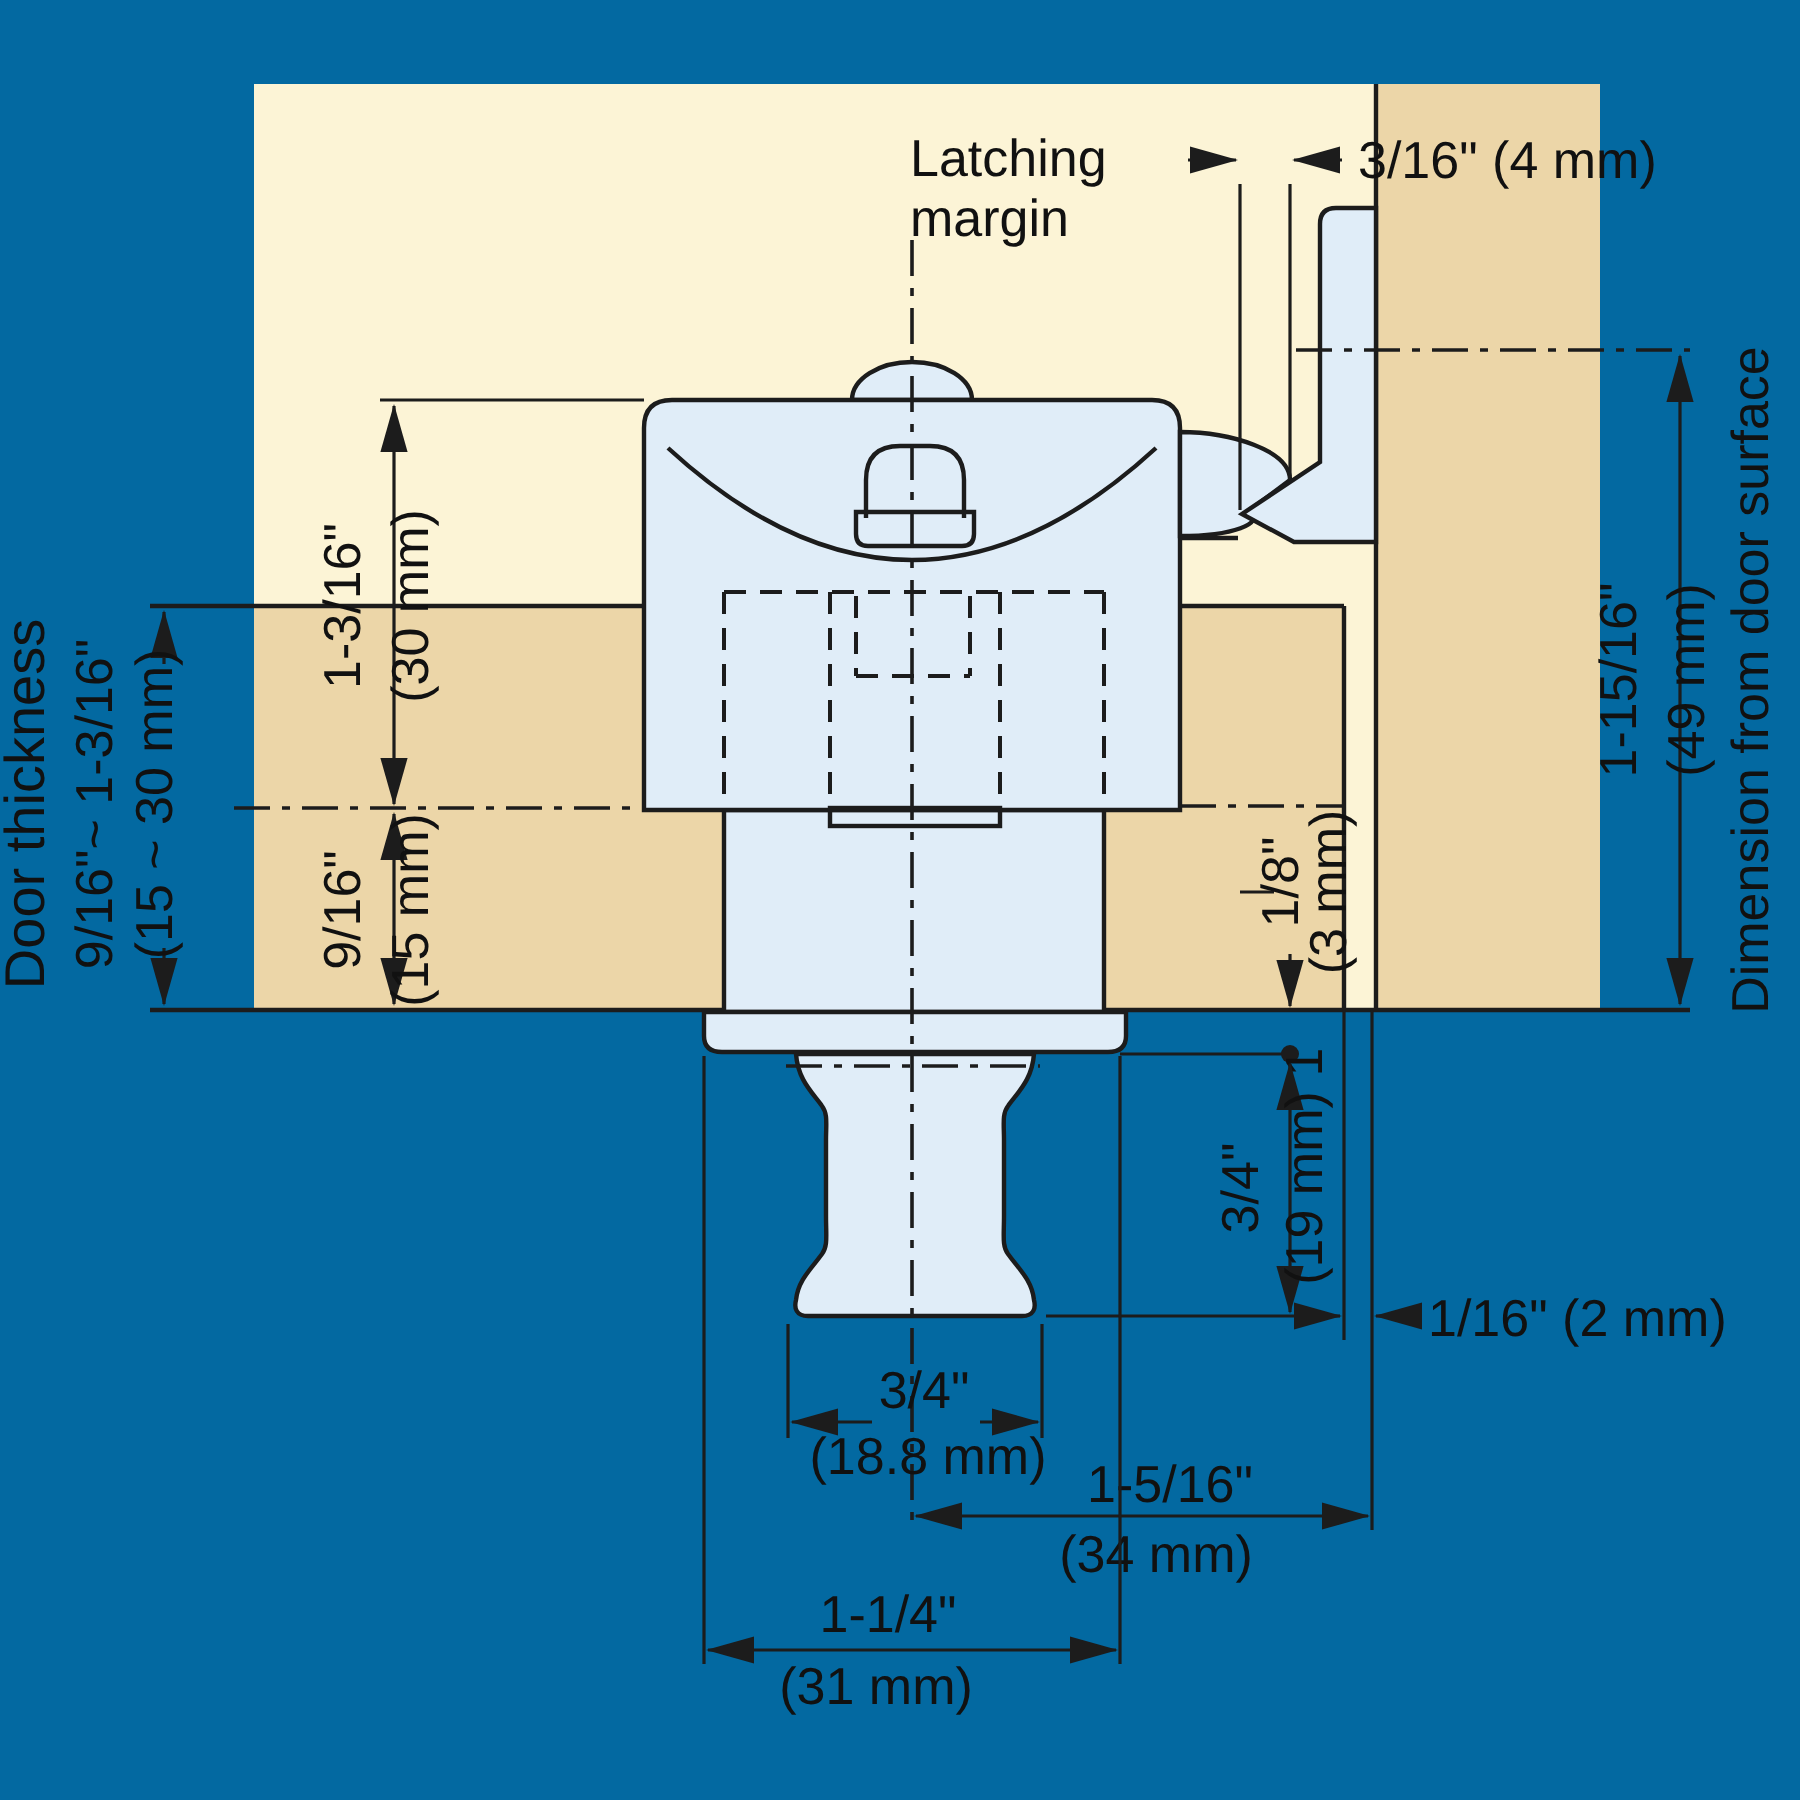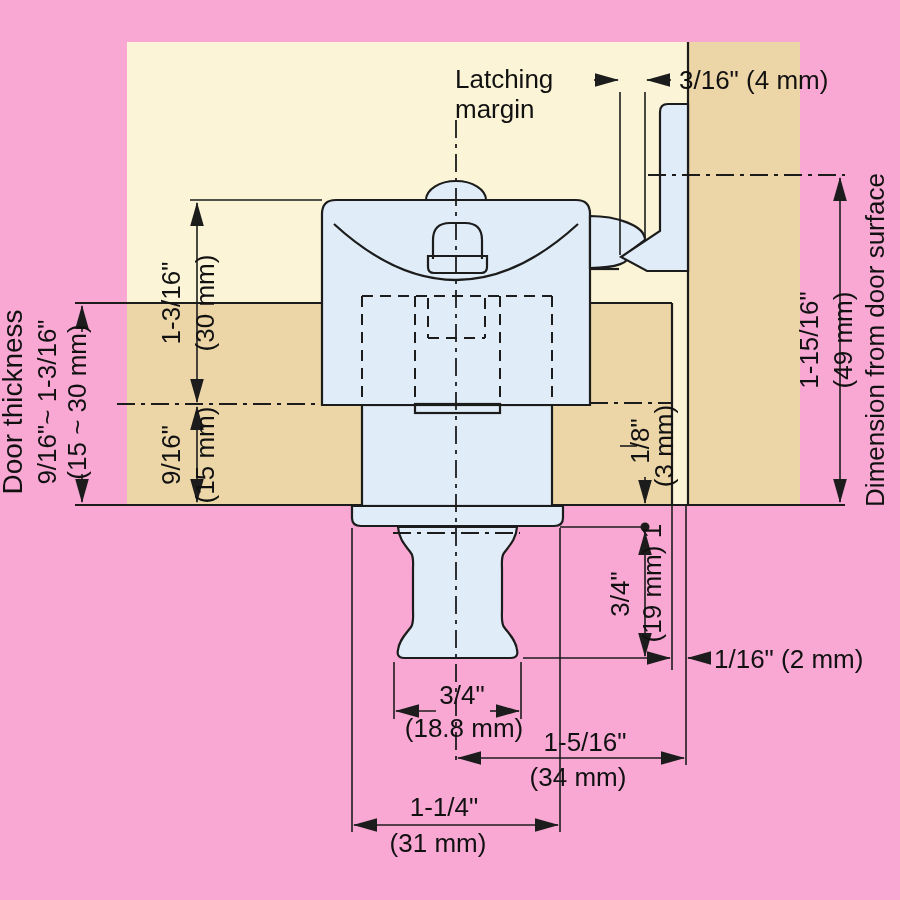--- a/index.html
+++ b/index.html
@@ -1,16 +1,16 @@
 <!DOCTYPE html>
 <html><head>
 <meta charset="utf-8">
 <style>
   html,body{margin:0;padding:0;background:#ffffff;}
-  #stage{width:900px;height:900px;position:relative;background:#f9a8d4;overflow:hidden;}
+  #stage{width:900px;height:900px;position:relative;background:#0369a1;overflow:hidden;}
   svg{display:block;}
   text{font-family:"Liberation Sans","DejaVu Sans",sans-serif;fill:#111111;}
   .dim-txt{font-size:26px;}
   .big-txt{font-size:28px;}
   .outline{stroke:#1c1c1c;stroke-width:2.2;fill:none;}
   .part{stroke:#1c1c1c;stroke-width:2.2;fill:#e0edf8;}
   .dimline{stroke:#1c1c1c;stroke-width:1.6;fill:none;}
   .hidden-l{stroke:#1c1c1c;stroke-width:2;fill:none;stroke-dasharray:11 7;}
   .cline{stroke:#1c1c1c;stroke-width:1.8;fill:none;stroke-dasharray:18 6 4 6;}
 </style>

